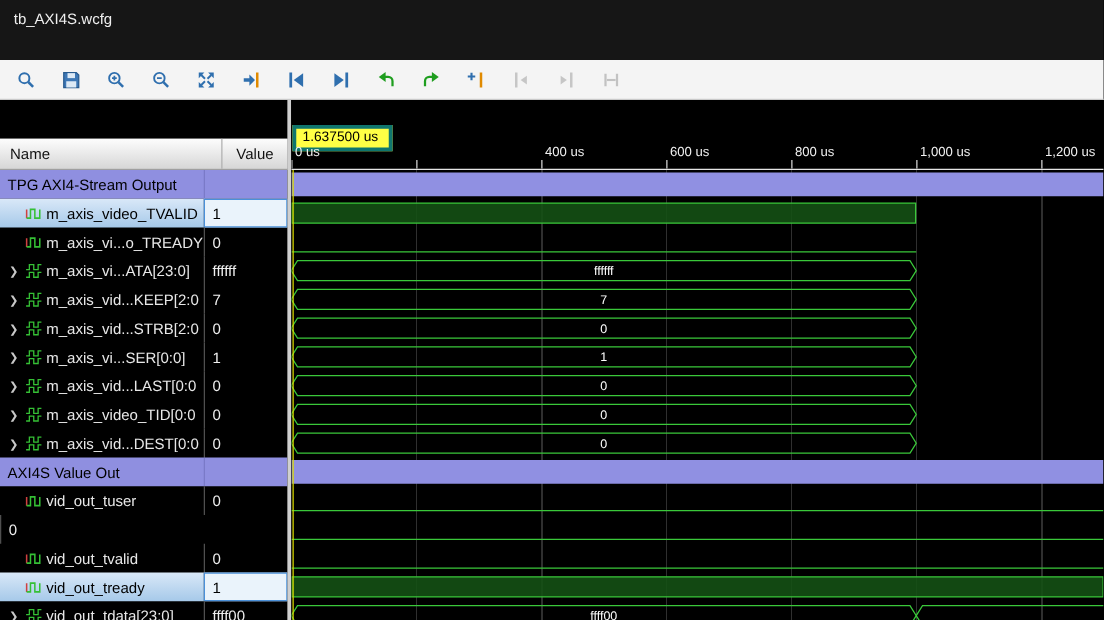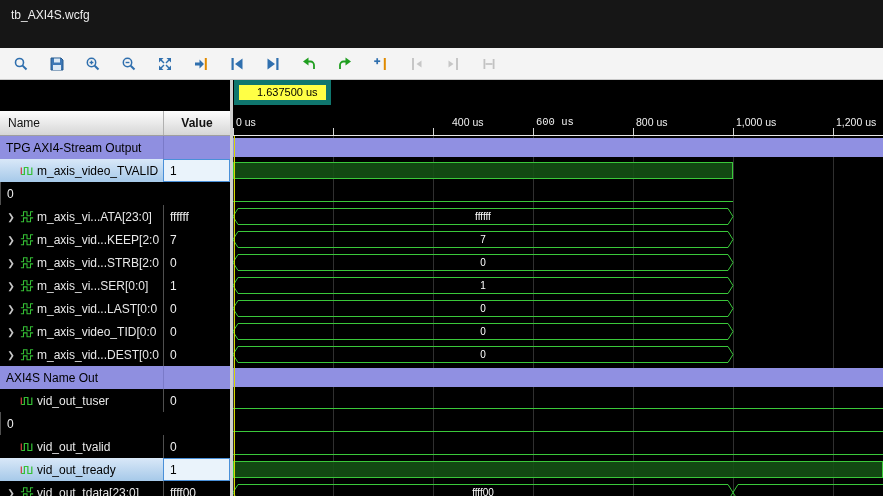--- a/index.html
+++ b/index.html
@@ -7,38 +7,38 @@
   body{background:#000;font-family:"Liberation Sans",sans-serif}
   .titlebar{height:48px;background:#161616;color:#eeeeee;font-size:12px;line-height:30px;padding-left:11px}
   .toolbar{height:32px;background:#f4f4f4;border-bottom:1px solid #c9c9c9;display:flex;align-items:center;padding-left:8px;gap:10px}
   .tbtn{width:26px;height:24px;display:flex;align-items:center;justify-content:center;border-radius:2px}
   .tbtn svg{width:16px;height:16px;display:block}
   .main{display:flex;height:434px}
   .left{width:230px;display:flex;flex-direction:column;background:#e9e9e9}
   .left-top{height:31px;background:#000}
   .phead{height:25px;display:flex;background:linear-gradient(#fdfdfd,#d6d6d6);border-bottom:1px solid #9f9f9f}
   .h-name{flex:1;padding-left:8px;font-size:12px;font-weight:normal;color:#111;display:flex;align-items:center}
-  .h-value{width:67px;border-left:1px solid #b0b0b0;font-size:12px;font-weight:bold;color:#111;display:flex;align-items:center;justify-content:center}
+  .h-value{width:53px;border-left:1px solid #b0b0b0;font-size:12px;font-weight:normal;color:#111;display:flex;align-items:center;justify-content:center}
   .rows{background:#000;height:368px;overflow:hidden}
   .srow{height:23px;display:flex;font-size:12px;color:#e8e8e8;align-items:stretch}
   .ncell{flex:1;display:flex;align-items:center;padding-left:6px;gap:3px;overflow:hidden;white-space:nowrap}
   .vcell{width:67px;border-left:1px solid #4f4f4f;display:flex;align-items:center;padding-left:6px;color:#f0f0f0;overflow:hidden}
   .srow.group{background:#8f8fe0;color:#000000}
   .srow.group .vcell{border-left-color:#7a7ac8;color:#000}
   .srow.selected .ncell{background:linear-gradient(#d9e8f8,#a6c9e9);color:#000}
   .srow.selected .chev{color:#333}
   .vcell.selbox{background:#eaf3fb;border:1px solid #4a90d9;border-left:1px solid #4a90d9;color:#000}
   .chev{width:10px;font-size:9px;color:#c8c8c8;flex:none;text-align:center}
   .chev.empty{visibility:hidden}
   .sicon{flex:none;width:15px;height:15px;display:flex;align-items:center;justify-content:center}
   .sicon svg{width:14px;height:14px;display:block}
   .splitter{width:3px;background:#cfcfcf}
   .wave{flex:1;position:relative;background:#000;overflow:hidden}
   .wave-top{height:31px;position:relative;background:#000}
-  .cursor-label{position:absolute;left:1px;top:0;background:#ffff45;color:#000;font-size:11px;line-height:13px;padding:1px 8px 1px 18px;border:5px solid #0f766e;white-space:nowrap}
+  .cursor-label{position:absolute;left:1px;top:20px;background:#ffff45;color:#000;font-size:11px;line-height:13px;padding:1px 8px 1px 5px;border:3px solid #0f766e;white-space:nowrap}
   .ruler{height:25px;position:relative;border-bottom:1px solid #e5e5e5;overflow:hidden}
   .tick-label{position:absolute;top:5px;font-size:10.5px;color:#f0f0f0;white-space:nowrap}
   .tick-line{position:absolute;bottom:0;width:1px;height:7px;background:#d5d5d5}
   .lanes{position:relative;height:378px;overflow:hidden}
   .gridbg{position:absolute;inset:0;background:repeating-linear-gradient(90deg,#2f2f2f 0px,#2f2f2f 1px,transparent 1px,transparent 100px)}
   .cursor-line{position:absolute;top:0;bottom:0;width:1px;background:#d9d900;z-index:3}
   .lane{position:relative;height:23px}
   .lane svg{display:block}
 </style>
 </head>
@@ -169,20 +169,30 @@
                 <svg viewBox="0 0 16 16">
                   <line x1="1.5" y1="12" x2="1.5" y2="4" stroke="#d04040" stroke-width="1.4"></line>
                   <path d="M1.5 12 h3.5 V4 h4 v8 h4.5 V4" fill="none" stroke="#35c035" stroke-width="1.4"></path>
                 </svg>
               </span>
               <span>m_axis_video_TVALID</span>
             </div>
             <div class="vcell selbox">1</div>
           </div>
           <div class="srow">
+            <div class="ncell">
+              <span class="chev empty">❯</span>
+              <span class="sicon">
+                <svg viewBox="0 0 16 16">
+                  <line x1="1.5" y1="12" x2="1.5" y2="4" stroke="#d04040" stroke-width="1.4"></line>
+                  <path d="M1.5 12 h3.5 V4 h4 v8 h4.5 V4" fill="none" stroke="#35c035" stroke-width="1.4"></path>
+                </svg>
+              </span>
+              <span>m_axis_vi...o_TREADY</span>
+            </div>
             <div class="vcell">0</div>
           </div>
           <div class="srow">
             <div class="ncell">
               <span class="chev">❯</span>
               <span class="sicon">
                 <svg viewBox="0 0 16 16">
                   <path d="M1 6.5 h3 V2 h4 v4.5 h4 V2 h3" fill="none" stroke="#35c035" stroke-width="1.2"></path>
                   <path d="M1 13.5 h3 V9 h4 v4.5 h4 V9 h3" fill="none" stroke="#35c035" stroke-width="1.2"></path>
                 </svg>
@@ -264,21 +274,21 @@
                   <path d="M1 6.5 h3 V2 h4 v4.5 h4 V2 h3" fill="none" stroke="#35c035" stroke-width="1.2"></path>
                   <path d="M1 13.5 h3 V9 h4 v4.5 h4 V9 h3" fill="none" stroke="#35c035" stroke-width="1.2"></path>
                 </svg>
               </span>
               <span>m_axis_vid...DEST[0:0</span>
             </div>
             <div class="vcell">0</div>
           </div>
           <div class="srow group">
             <div class="ncell">
-              <span>AXI4S Name Out</span>
+              <span>AXI4S Value Out</span>
             </div>
             <div class="vcell"></div>
           </div>
           <div class="srow">
             <div class="ncell">
               <span class="chev empty">❯</span>
               <span class="sicon">
                 <svg viewBox="0 0 16 16">
                   <line x1="1.5" y1="12" x2="1.5" y2="4" stroke="#d04040" stroke-width="1.4"></line>
                   <path d="M1.5 12 h3.5 V4 h4 v8 h4.5 V4" fill="none" stroke="#35c035" stroke-width="1.4"></path>
@@ -336,23 +346,23 @@
     <div class="wave">
       <div class="wave-top">
         <span class="cursor-label">1.637500 us</span>
       </div>
       <div class="ruler" id="ruler">
           <div class="tick-line" style="left: 0px;"></div>
           <div class="tick-label" style="left: 3px;">0 us</div>
           <div class="tick-line" style="left: 100px;"></div>
           <div class="tick-label" style="left: 103px; margin-top: 29px;">200 us</div>
           <div class="tick-line" style="left: 200px;"></div>
-          <div class="tick-label" style="left: 219px;">400 us</div>
+          <div class="tick-label" style="left: 203px;">400 us</div>
           <div class="tick-line" style="left: 300px;"></div>
-          <div class="tick-label" style="left: 303px; font-family: Liberation Mono, monospace;">600 us</div>
+          <div class="tick-label" style="left: 303px;">600 us</div>
           <div class="tick-line" style="left: 400px;"></div>
           <div class="tick-label" style="left: 403px;">800 us</div>
           <div class="tick-line" style="left: 500px;"></div>
           <div class="tick-label" style="left: 503px;">1,000 us</div>
           <div class="tick-line" style="left: 600px;"></div>
           <div class="tick-label" style="left: 603px;">1,200 us</div>
         </div>
       <div class="lanes" id="lanes">
         <div class="gridbg"></div>
         <div class="cursor-line" id="cursorline" style="left: 1px;"></div>

